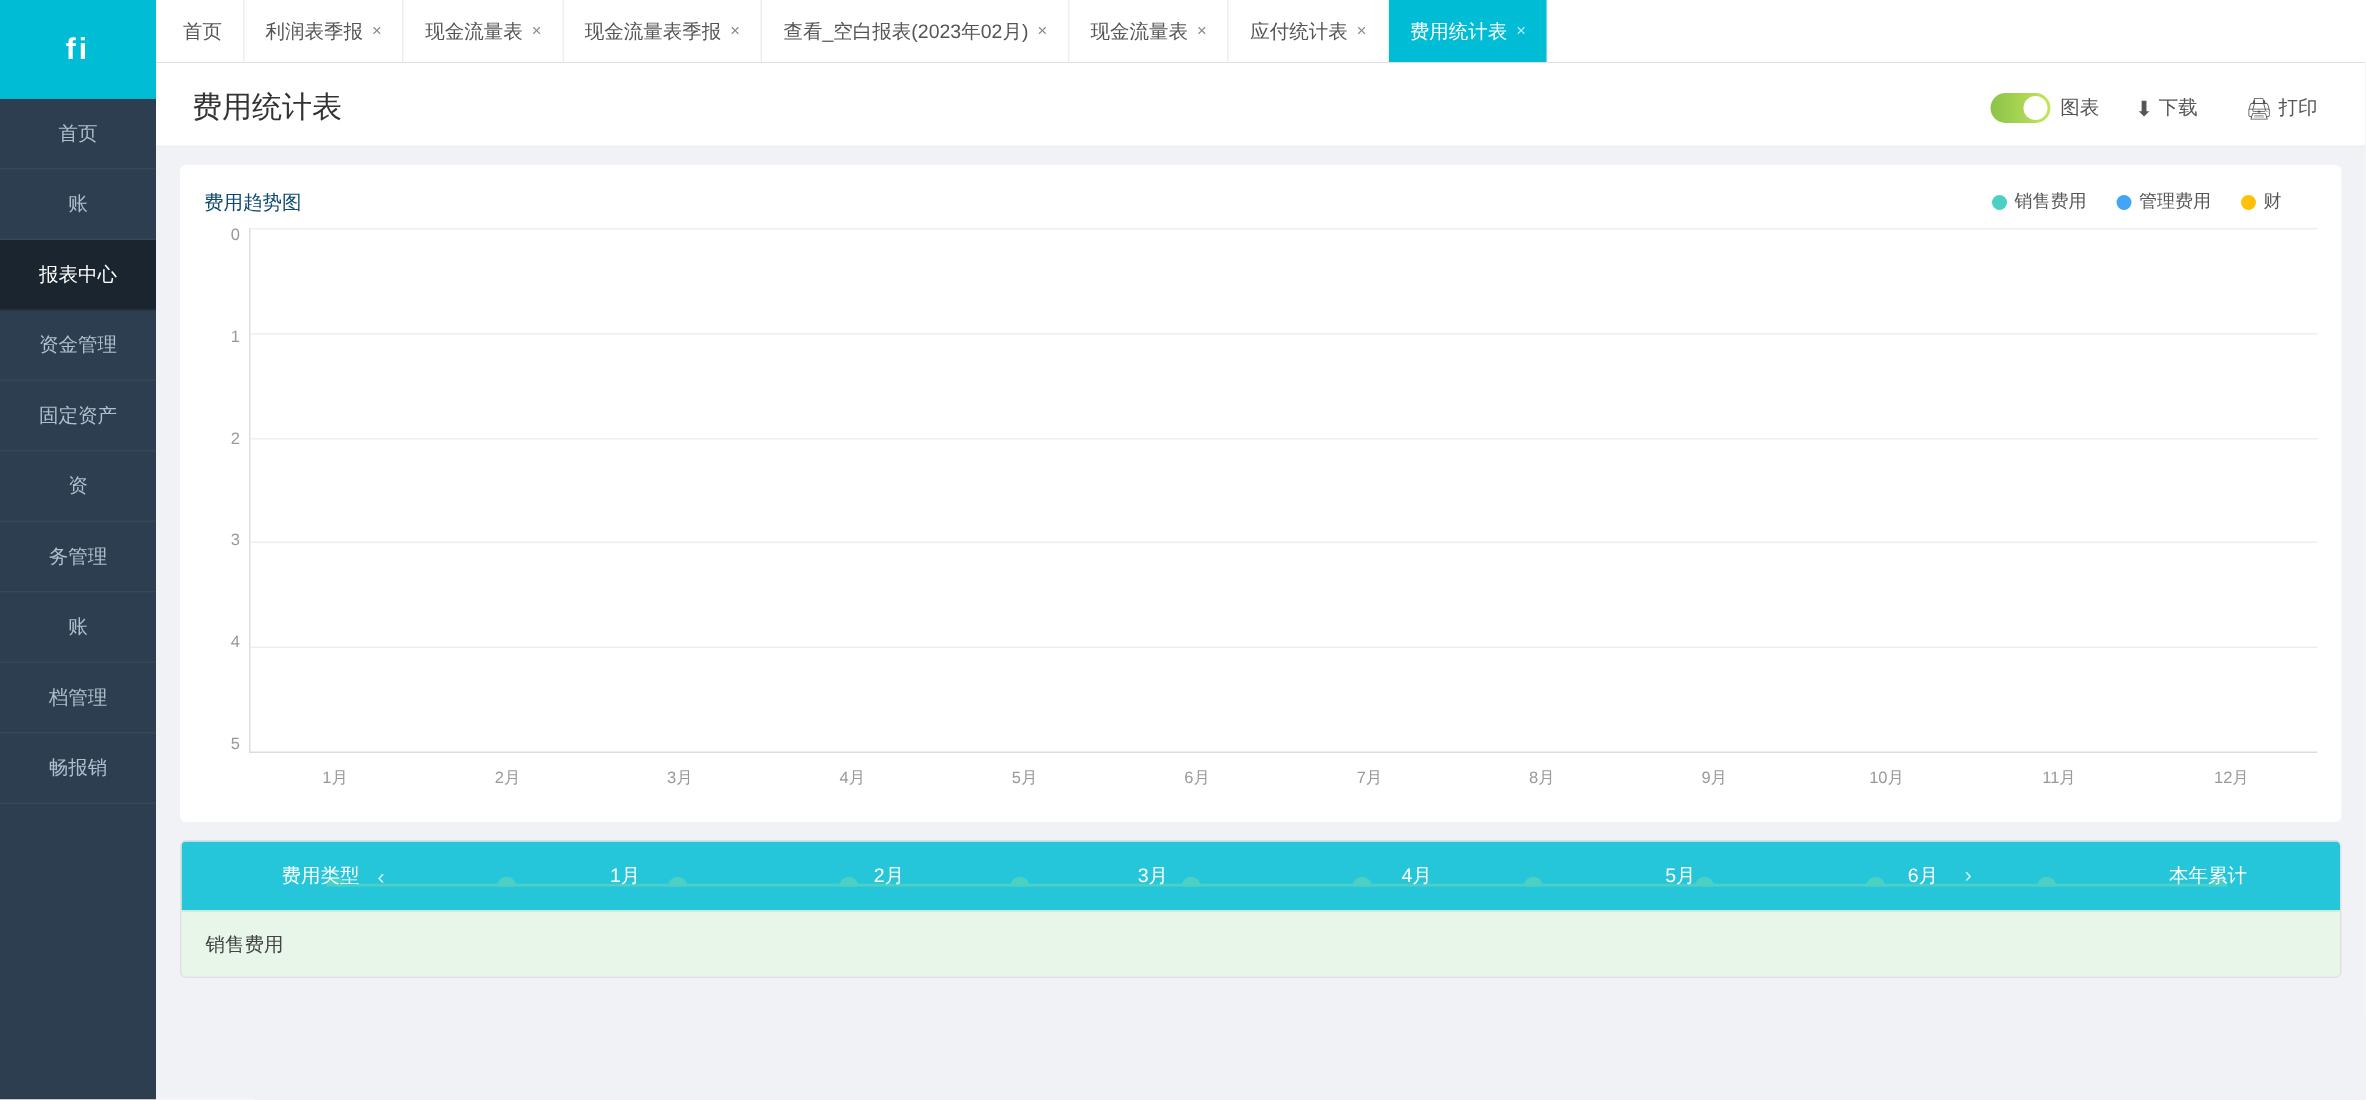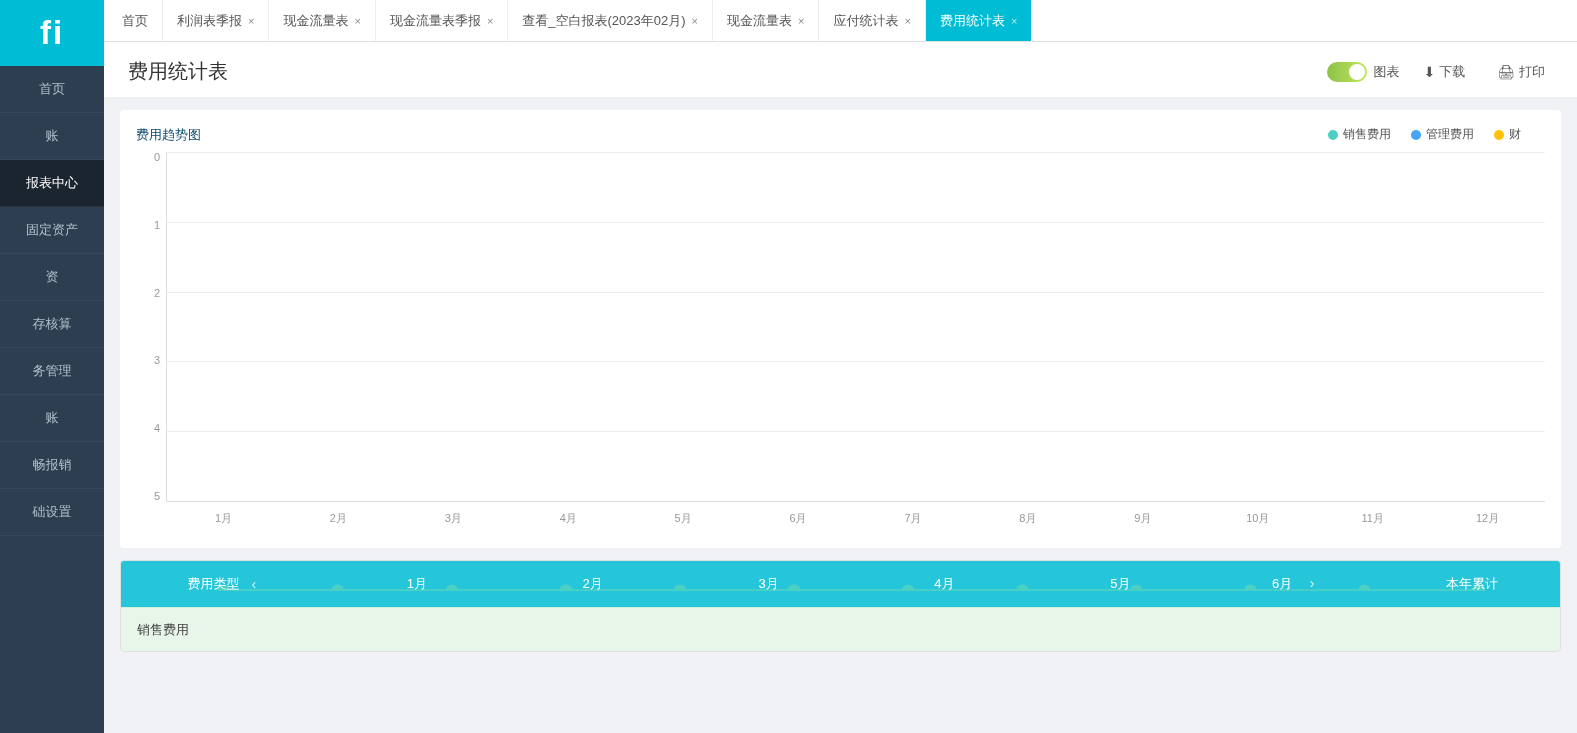--- a/index.html
+++ b/index.html
@@ -15,21 +15,21 @@
       flex-shrink: 0;
       height: 100%;
       overflow: hidden;
     }
     .sidebar-logo {
       background: #00bcd4;
       height: 66px;
       display: flex;
       align-items: center;
       justify-content: center;
-      font-size: 33px;
+      font-size: 20px;
       font-weight: bold;
       color: white;
       letter-spacing: 2px;
     }
     .sidebar-item {
       padding: 14px 8px;
       text-align: center;
       font-size: 13px;
       color: #aec0cc;
       cursor: pointer;
@@ -314,39 +314,39 @@
   <div class="sidebar-item">
     <span>首页</span>
   </div>
   <div class="sidebar-item">
     <span>账</span>
   </div>
   <div class="sidebar-item active">
     <span>报表中心</span>
   </div>
   <div class="sidebar-item">
+    <span>资金管理</span>
+  </div>
+  <div class="sidebar-item">
     <span>固定资产</span>
   </div>
   <div class="sidebar-item">
     <span>资</span>
   </div>
   <div class="sidebar-item">
-    <span>存核算</span>
-  </div>
-  <div class="sidebar-item">
     <span>务管理</span>
   </div>
   <div class="sidebar-item">
     <span>账</span>
   </div>
   <div class="sidebar-item">
+    <span>档管理</span>
+  </div>
+  <div class="sidebar-item">
     <span>畅报销</span>
-  </div>
-  <div class="sidebar-item">
-    <span>础设置</span>
   </div>
 </div>
 
 <div class="main">
 
   <div class="tab-bar">
     <div class="tab">
       <span>首页</span>
     </div>
     <div class="tab">

